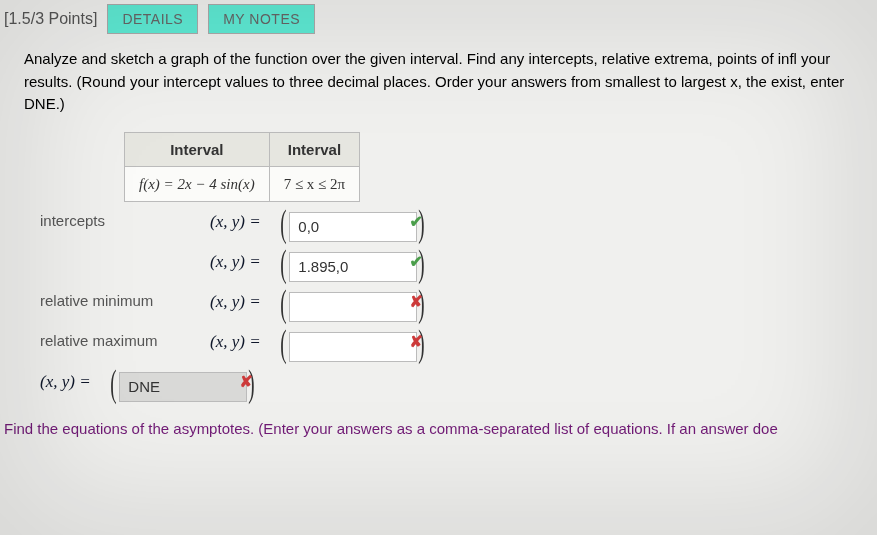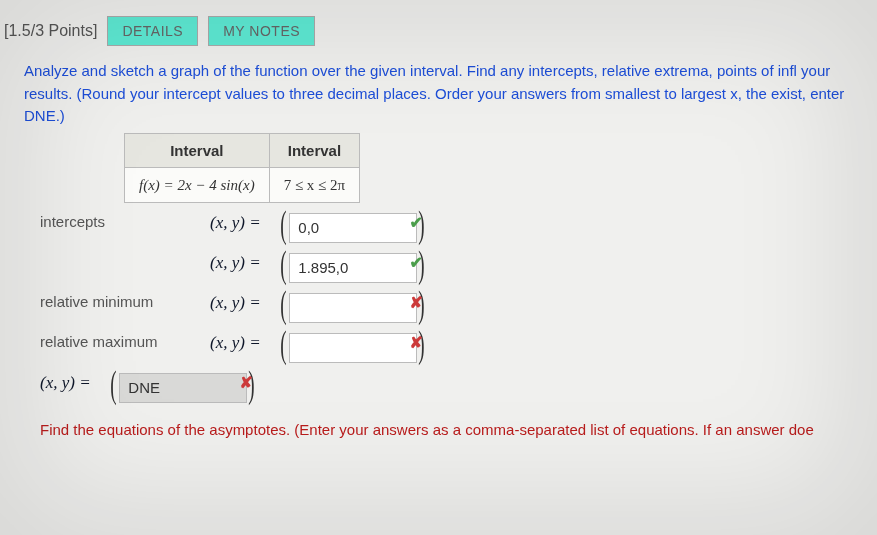--- a/index.html
+++ b/index.html
@@ -1,36 +1,36 @@
 <!DOCTYPE html>
 <html><head>
   <meta charset="utf-8">
   <style>
     * { box-sizing: border-box; margin: 0; padding: 0; }
     body { font-family: Arial, Helvetica, sans-serif; background: #f0f0ee; color: #333; width: 877px; height: 535px; overflow: hidden; position: relative; }
-    .container { padding: 16px 0 0 4px; }
+    .container { padding: 4px 0 0 4px; }
     .header-row { display: flex; align-items: center; gap: 10px; margin-bottom: 14px; }
     .points { color: #555; font-size: 16px; font-weight: 500; }
     .btn { border: 1px solid #aaa; background: #5eead4; padding: 6px 14px; font-size: 14px; color: #666; letter-spacing: 0.5px; }
-    .instructions { padding: 0 8px 0 20px; color: #1d4ed8; font-size: 15px; line-height: 1.5; margin-bottom: 5px; }
+    .instructions { padding: 0 8px 0 20px; color: #000000; font-size: 15px; line-height: 1.5; margin-bottom: 16px; }
     .tbl { border-collapse: collapse; margin-left: 120px; margin-bottom: 8px; }
     .tbl th, .tbl td { border: 1px solid #bbb; padding: 8px 14px; text-align: center; font-size: 15px; }
     .tbl th { background: #e6e6e0; font-weight: 600; }
     .tbl td { background: #fbfbf9; }
     .rows { margin-left: 36px; }
     .row { display: flex; align-items: flex-start; margin: 10px 0; }
     .label { width: 170px; color: #555; font-size: 15px; }
     .eq { font-family: Liberation Serif, serif; font-style: italic; font-size: 17px; margin-right: 16px; color: #0f172a; white-space: nowrap; }
     .paren { font-family: 'Times New Roman', serif; font-size: 38px; color: #333; line-height: 0.6; position: relative; transform: scaleX(0.5); display:inline-block;}
     .input { border: 1px solid #bbb; background: #fff; height: 30px; width: 128px; padding: 0 8px; font-size: 15px; color: #333; display:inline-flex; align-items:center; }
     .input.gray { background: #d9d9d7; }
     .mark { width: 26px; display:inline-flex; justify-content:center; }
     .paren-wrap { display:inline-flex; align-items:center; }
     .mark-wrap { display:inline-flex; align-items:center; margin-left:-14px; margin-right:-14px; position:relative; z-index:2;}
-    .bottom-text { margin-left: 36px; margin-top: 18px; color:#b91c1c; font-size:15px; }
+    .bottom-text { margin-top: 18px; color:#701a75; font-size:15px; }
     .vignette { pointer-events:none; position:absolute; inset:0; box-shadow: inset 0 0 120px 30px rgba(0,0,0,0.10); }
   </style>
 </head>
 <body>
 
 <div class="container">
   <div class="header-row">
     <span class="points">[1.5/3 Points]</span>
     <button class="btn">DETAILS</button>
     <button class="btn">MY NOTES</button>

